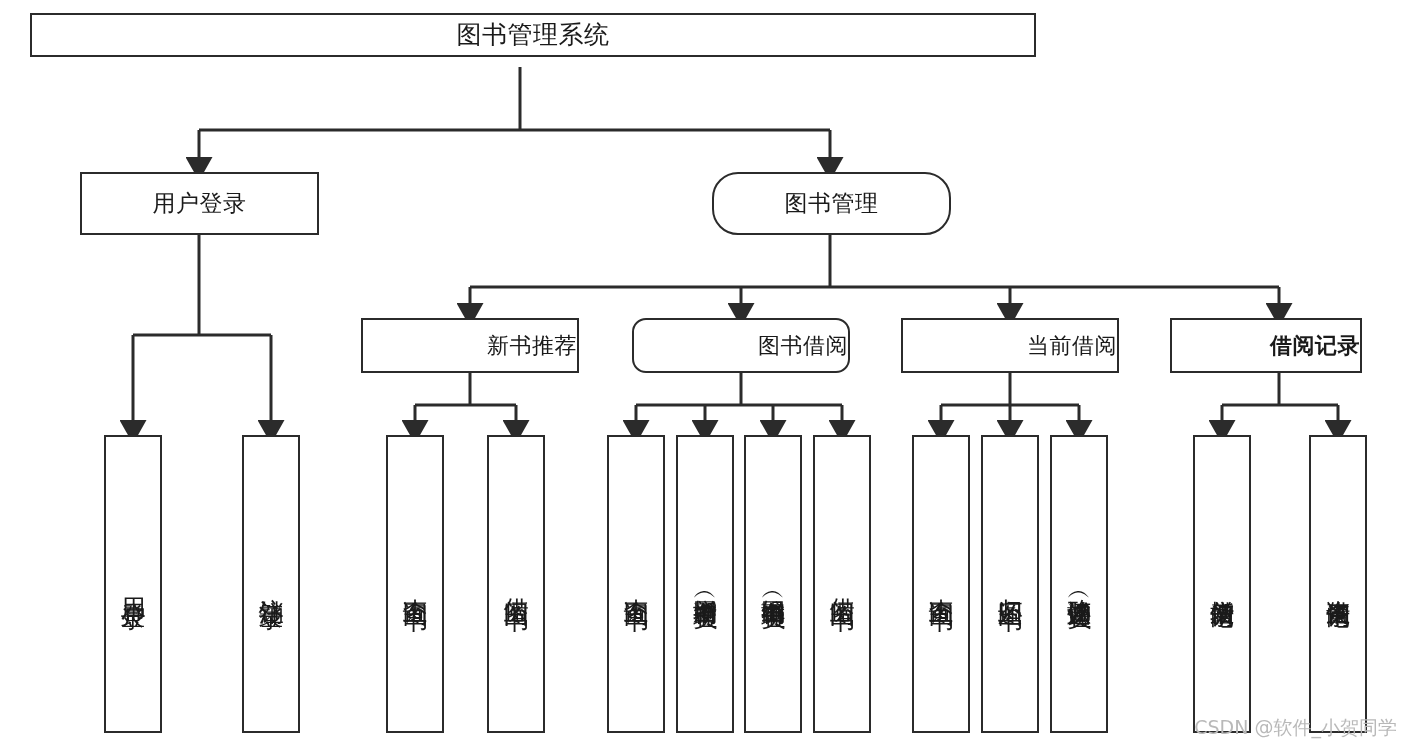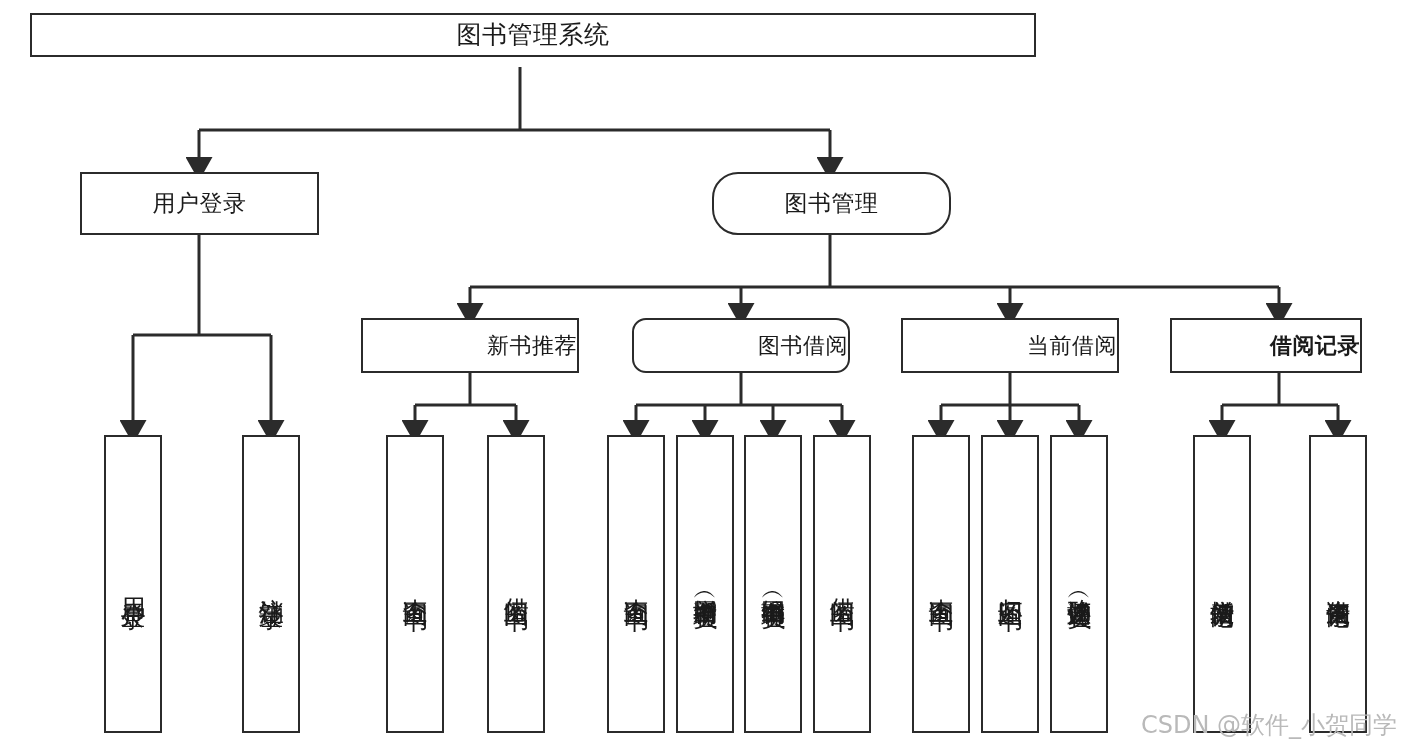--- a/index.html
+++ b/index.html
@@ -92,21 +92,21 @@
   }
   .node.leaf.narrow .node-label {
     font-size: 24px;
     letter-spacing: 1px;
   }
   
   #watermark {
     position: absolute;
     right: 8px;
     bottom: 6px;
-    font-size: 24px;
+    font-size: 19px;
     color: #b9b9b9;
     white-space: nowrap;
     user-select: none;
     text-align: right;
   }
 </style>
 </head>
 <body>
 
 <div id="canvas">

